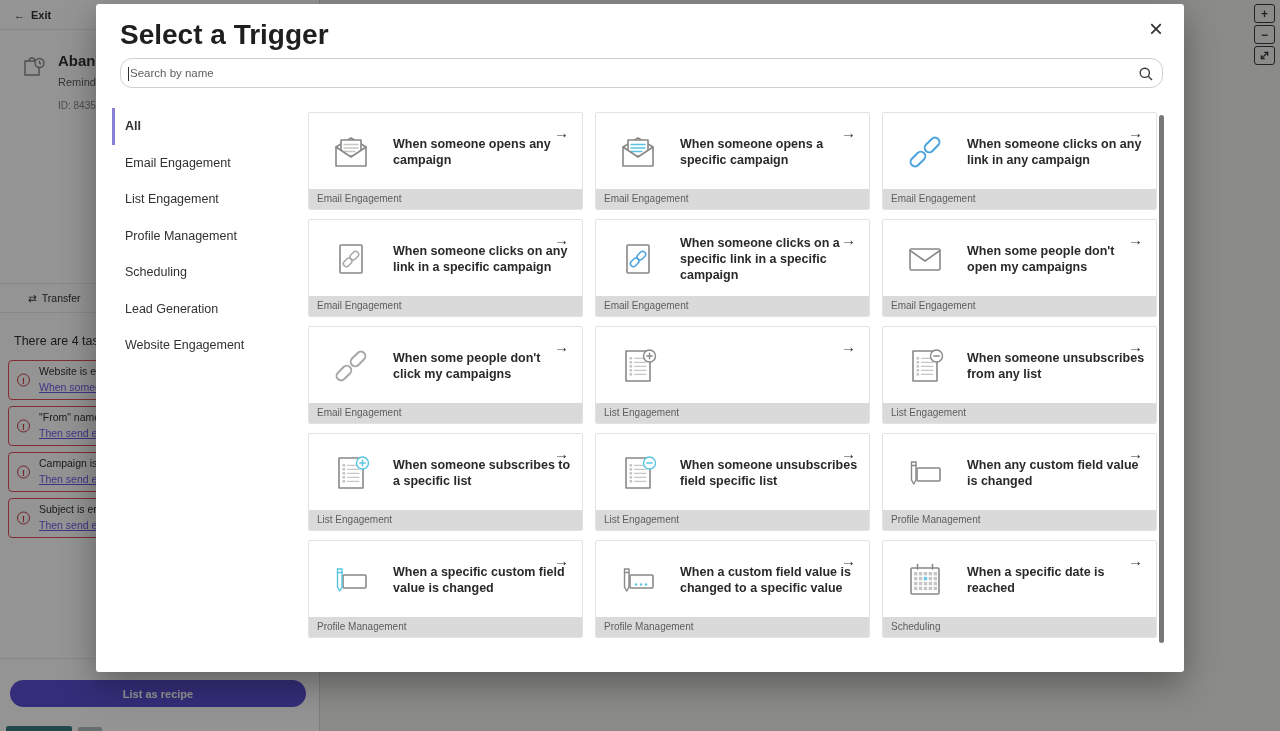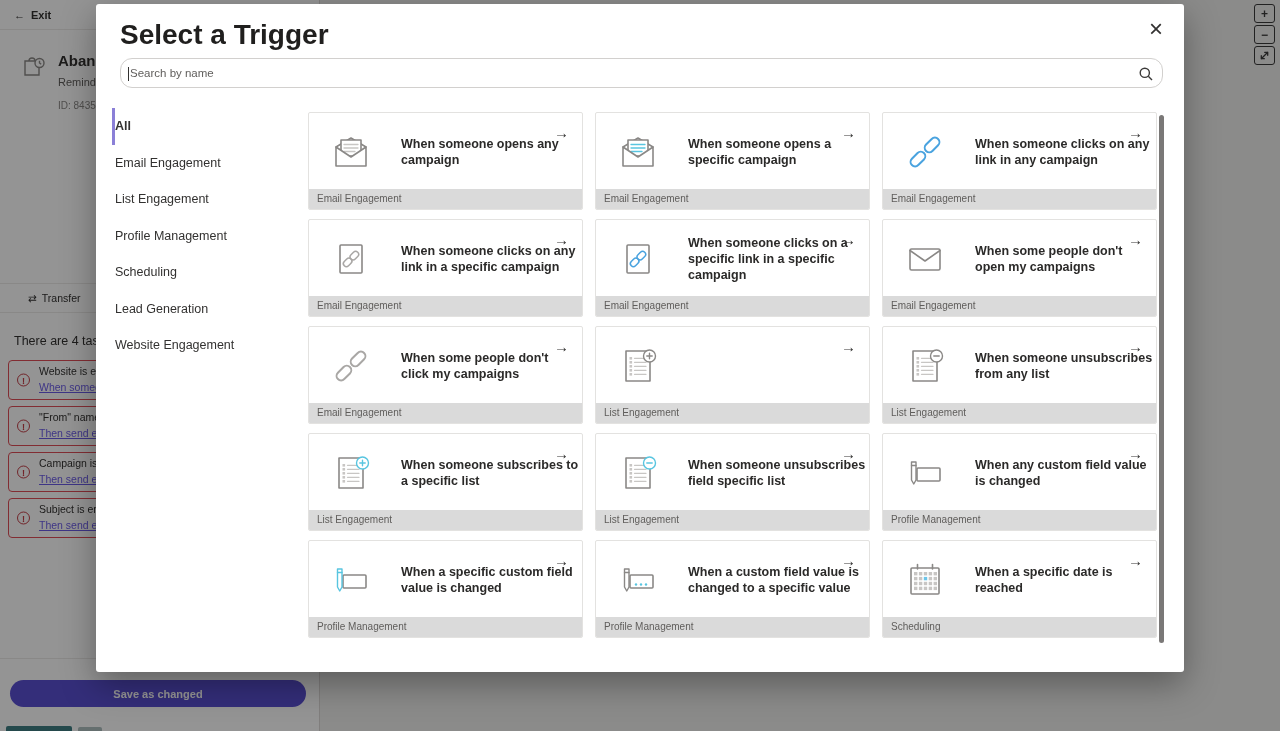--- a/index.html
+++ b/index.html
@@ -36,28 +36,28 @@
   .modal { position:absolute; left:96px; top:4px; width:1088px; height:668px; background:#fff; border-radius:3px; box-shadow:0 12px 34px rgba(0,0,0,.35); z-index:10; }
   .modal-title { position:absolute; left:24px; top:15px; font-size:28px; font-weight:700; color:#201f1e; }
   .close-btn { position:absolute; right:13px; top:10px; width:30px; height:30px; background:none; border:none; font-size:24px; font-weight:400; color:#323130; cursor:pointer; line-height:28px; font-family:inherit; }
   .search-wrap { position:absolute; left:24px; top:54px; width:1043px; height:30px; border:1px solid #d2d0ce; border-radius:12px; background:#fff; }
   .search-input { width:100%; height:100%; border:none; outline:none; padding:0 30px 0 9px; font-size:11.5px; color:#323130; font-family:inherit; background:transparent; }
   .search-input::placeholder { color:#605e5c; opacity:1; }
   .search-caret { position:absolute; left:7px; top:8px; width:1px; height:14px; background:#323130; }
   .search-icon { position:absolute; right:8px; top:7px; width:16px; height:16px; }
 
   .cat-nav { position:absolute; left:16px; top:104px; width:184px; }
-  .cat-item { display:flex; align-items:center; height:36.5px; border-left:3px solid transparent; font-size:12.5px; color:#323130; cursor:pointer; white-space:nowrap; }
+  .cat-item { display:flex; align-items:center; height:36.5px; padding-left:10px; border-left:3px solid transparent; font-size:12.5px; color:#323130; cursor:pointer; white-space:nowrap; }
   .cat-item.selected { font-weight:700; border-left-color:#8b80d7; }
 
   .grid { position:absolute; left:212px; top:108px; width:849px; display:grid; grid-template-columns:repeat(3,275px); column-gap:12px; row-gap:9px; }
   .card { height:98px; border:1px solid #e3e2e0; border-radius:2px; background:#fff; position:relative; overflow:hidden; cursor:pointer; }
   .card-body { position:absolute; top:0; left:0; right:0; height:78px; display:flex; align-items:center; }
   .card-icon { margin-left:20px; width:44px; height:44px; flex:none; }
-  .card-title { margin-left:28px; width:178px; font-size:12.5px; font-weight:700; color:#2b2a29; line-height:16px; }
+  .card-title { margin-left:20px; width:178px; font-size:12.5px; font-weight:700; color:#2b2a29; line-height:16px; }
   .card-arrow { position:absolute; right:13px; top:11px; font-size:15px; color:#323130; }
   .card-footer { position:absolute; bottom:0; left:0; right:0; height:20px; background:#dadada; font-size:10px; color:#5f5d5b; line-height:20px; padding-left:8px; }
 
   .modal-scrollbar { position:absolute; left:1063px; top:111px; width:5px; height:528px; background:#7a7877; border-radius:3px; cursor:pointer; }
 </style>
 </head>
 <body>
 
 <aside class="left-panel">
   <div class="exit-row">
@@ -89,21 +89,21 @@
   <div class="tasks-notice">There are 4 task</div>
 
   <div class="warnings" id="warning-list">
       <div class="warning-card"><span class="warn-icon">!</span><div class="warning-text">Website is emp</div><span class="warning-link">When someone</span></div>
       <div class="warning-card"><span class="warn-icon">!</span><div class="warning-text">"From" name is</div><span class="warning-link">Then send ema</span></div>
       <div class="warning-card"><span class="warn-icon">!</span><div class="warning-text">Campaign is em</div><span class="warning-link">Then send ema</span></div>
       <div class="warning-card"><span class="warn-icon">!</span><div class="warning-text">Subject is empt</div><span class="warning-link">Then send ema</span></div>
     </div>
 
   <div class="save-row">
-    <button class="save-btn">Save as changed</button>
+    <button class="save-btn">List as recipe</button>
   </div>
   <div class="teal-node"></div>
   <div class="teal-node2"></div>
 </aside>
 
 <div class="canvas">
   <div class="zoom-controls" id="zoom-controls">
       <button class="zoom-btn">+</button>
       <button class="zoom-btn">−</button>
       <button class="zoom-btn">

